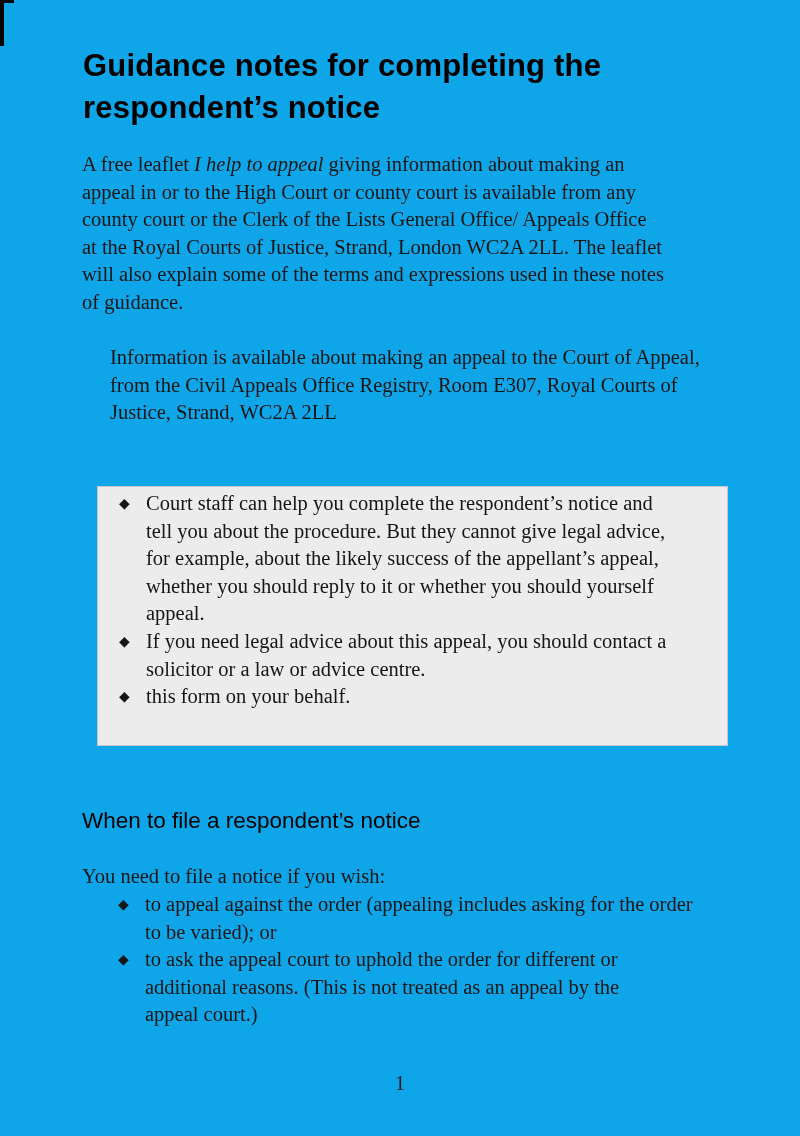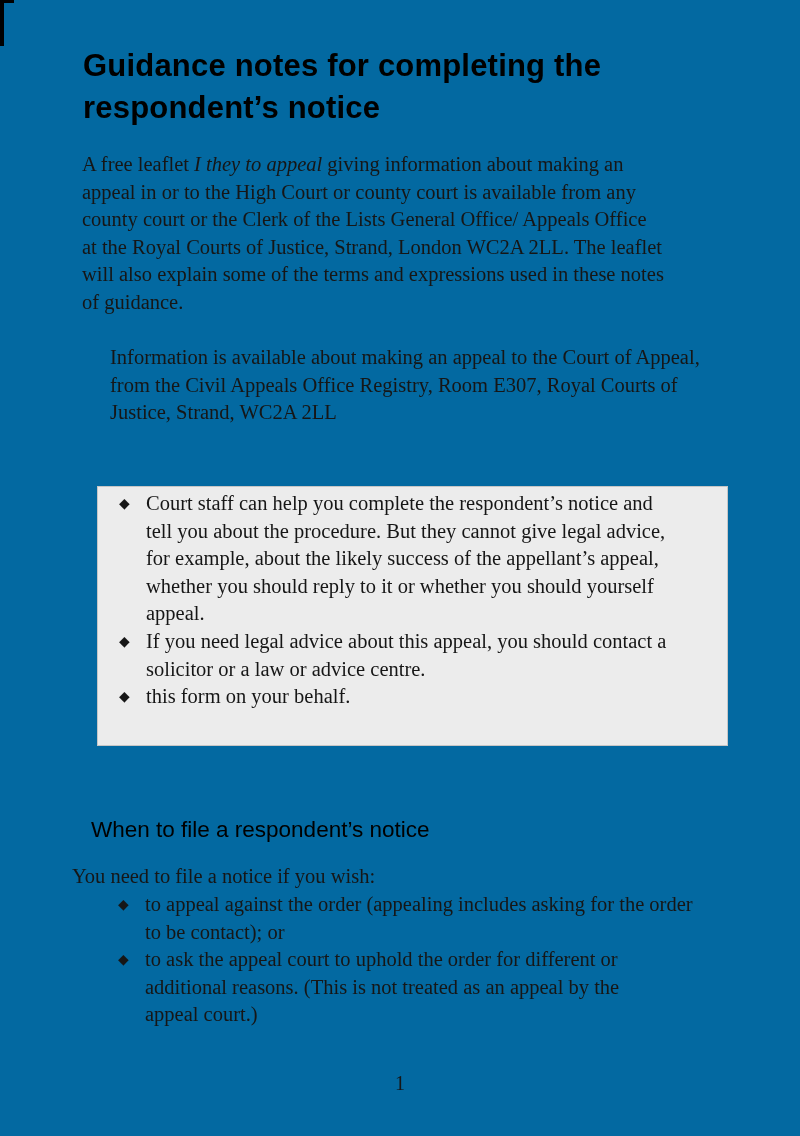--- a/index.html
+++ b/index.html
@@ -1,20 +1,20 @@
 <!DOCTYPE html>
 <html><head>
 <meta charset="utf-8">
 <style>
   html,body{margin:0;padding:0;background:#ffffff;}
   .page{
     position:relative;
     width:800px;
     height:1136px;
-    background:#0369a1;
+    background:#0ea5e9;
     overflow:hidden;
     font-family:"Liberation Serif",serif;
     color:#161616;
   }
   .artifact-v{position:absolute;left:0;top:0;width:4px;height:46px;background:#000;}
   .artifact-h{position:absolute;left:0;top:0;width:14px;height:3px;background:#000;}
 
   h1.doc-title{
     position:absolute;left:83px;top:45px;margin:0;
     font-family:"Liberation Sans",sans-serif;
@@ -41,25 +41,25 @@
     font-family:"Liberation Serif",serif;
     font-size:20.5px;line-height:27.6px;color:#161616;
   }
   ul.blist li{display:flex;}
   .marker{
     flex:none;width:27px;
     font-size:14px;line-height:27.6px;color:#161616;
   }
 
   h2.section-heading{
-    position:absolute;left:82px;top:806px;margin:9px;
+    position:absolute;left:82px;top:806px;margin:0;
     font-family:"Liberation Sans",sans-serif;
     font-weight:400;font-size:22.5px;line-height:30px;color:#000;
   }
-  #p3{left:72px;top:863px;}
+  #p3{left:82px;top:863px;}
   #section-list{
     position:absolute;left:82px;top:891px;
   }
   #section-list li{padding-left:36px;}
 
   .page-number{
     position:absolute;left:0;top:1072px;width:100%;
     text-align:center;
     font-family:"Liberation Serif",serif;
     font-size:20px;color:#161616;
@@ -71,21 +71,21 @@
 <div class="page">
   <div class="artifact-v"></div>
   <div class="artifact-h"></div>
 
   <h1 class="doc-title" id="title">
       <div class="t-line"><span>Guidance notes for completing the</span></div>
       <div class="t-line"><span>respondent’s notice</span></div>
     </h1>
 
   <div class="serif-block" id="p1">
-      <div class="t-line"><span>A free leaflet </span><span class="italic">I they to appeal</span><span> giving information about making an</span></div>
+      <div class="t-line"><span>A free leaflet </span><span class="italic">I help to appeal</span><span> giving information about making an</span></div>
       <div class="t-line"><span>appeal in or to the High Court or county court is available from any</span></div>
       <div class="t-line"><span>county court or the Clerk of the Lists General Office/ Appeals Office</span></div>
       <div class="t-line"><span>at the Royal Courts of Justice, Strand, London WC2A 2LL. The leaflet</span></div>
       <div class="t-line"><span>will also explain some of the terms and expressions used in these notes</span></div>
       <div class="t-line"><span>of guidance.</span></div>
     </div>
   <div class="serif-block" id="p2">
       <div class="t-line"><span>Information is available about making an appeal to the Court of Appeal,</span></div>
       <div class="t-line"><span>from the Civil Appeals Office Registry, Room E307, Royal Courts of</span></div>
       <div class="t-line"><span>Justice, Strand, WC2A 2LL</span></div>
@@ -119,21 +119,21 @@
       </ul>
   </div>
 
   <h2 class="section-heading">When to file a respondent’s notice</h2>
   <div class="serif-block" id="p3">You need to file a notice if you wish:</div>
   <ul class="blist" id="section-list">
       <li>
         <span class="marker">◆</span>
         <div>
           <div class="t-line"><span>to appeal against the order (appealing includes asking for the order</span></div>
-          <div class="t-line"><span>to be contact); or</span></div>
+          <div class="t-line"><span>to be varied); or</span></div>
         </div>
       </li>
       <li>
         <span class="marker">◆</span>
         <div>
           <div class="t-line"><span>to ask the appeal court to uphold the order for different or</span></div>
           <div class="t-line"><span>additional reasons. (This is not treated as an appeal by the</span></div>
           <div class="t-line"><span>appeal court.)</span></div>
         </div>
       </li>

